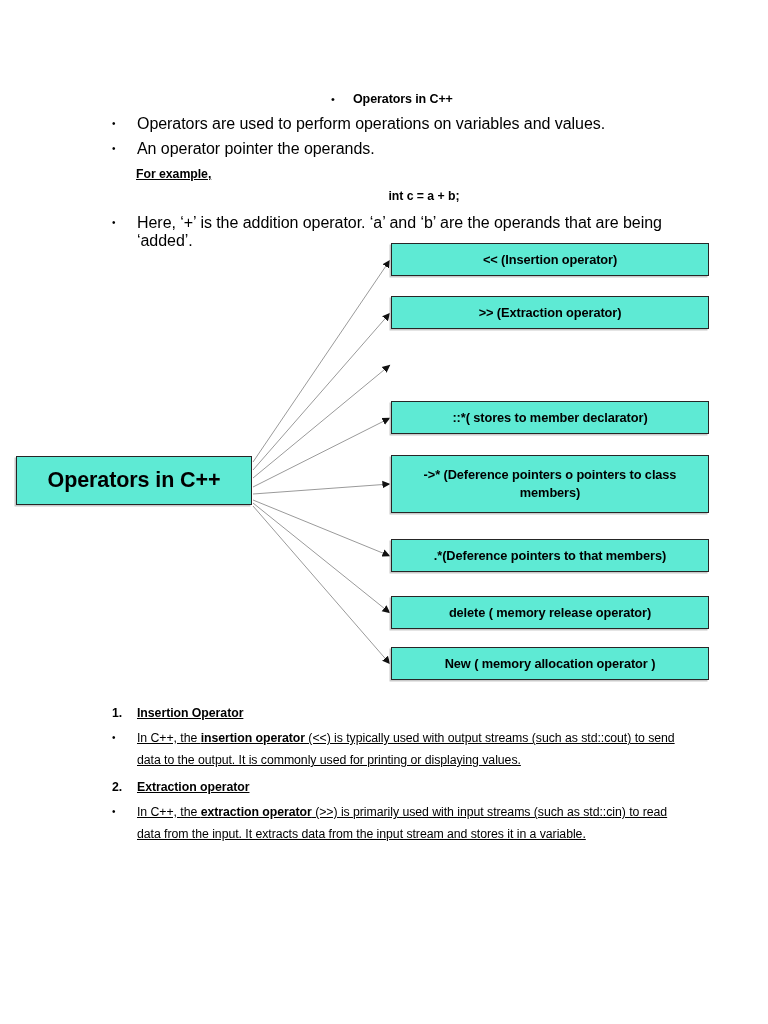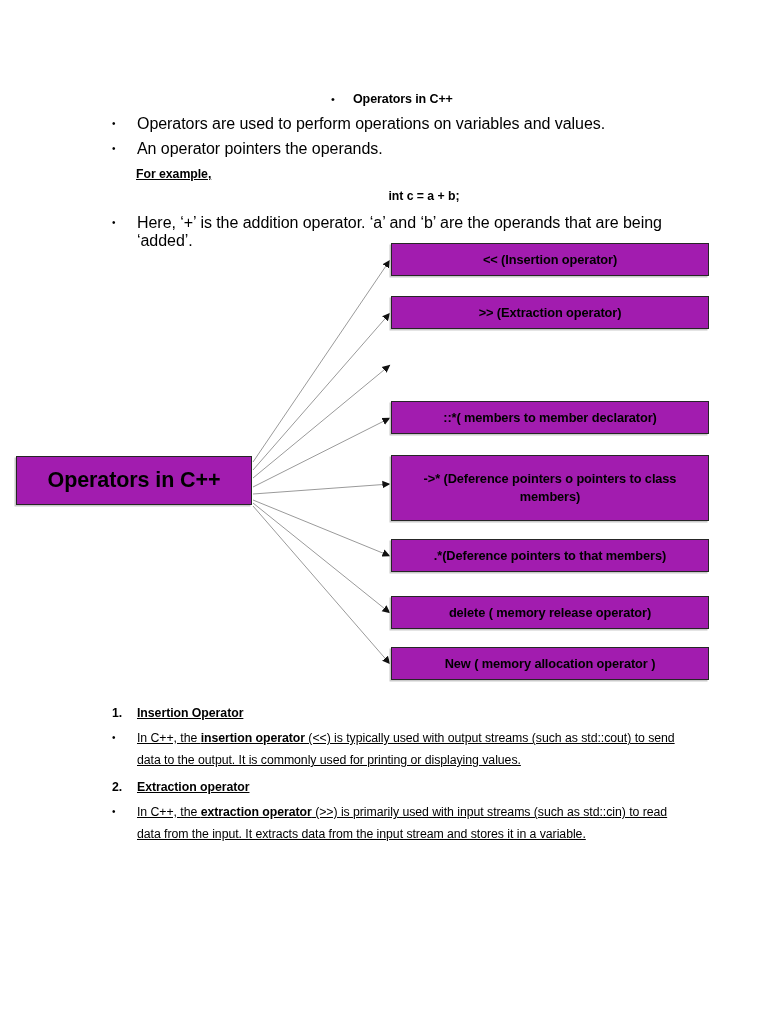--- a/index.html
+++ b/index.html
@@ -84,37 +84,37 @@
     width: 768px;
     height: 1024px;
     pointer-events: none;
   }
   .diagram svg { display: block; }
 
   .node-box {
     position: absolute;
     box-sizing: border-box;
     border: 1.4px solid #262626;
-    background: #a21caf;
+    background: #5eead4;
     box-shadow: -1.5px 1.5px 0 0 #c9c9c9;
     display: flex;
     align-items: center;
     justify-content: center;
     text-align: center;
     font-weight: bold;
     letter-spacing: -0.1px;
   }
   .leaf-box {
     left: 391px;
     width: 318px;
     height: 33px;
     font-size: 12.8px;
   }
   .leaf-box.tall {
-    height: 66px;
+    height: 58px;
     line-height: 18px;
     padding: 0 14px;
   }
   .root-box {
     left: 16px;
     top: 456px;
     width: 236px;
     height: 49px;
     font-size: 21.5px;
     border-width: 1.6px;
@@ -178,21 +178,21 @@
 
   <div class="bullet-list">
 
     <div class="b-row">
       <span class="b-mark">•</span>
       <span class="b-text">Operators are used to perform operations on variables and values.</span>
     </div>
 
     <div class="b-row">
       <span class="b-mark">•</span>
-      <span class="b-text">An operator pointers the operands.</span>
+      <span class="b-text">An operator pointer the operands.</span>
     </div>
 
     <div class="sub-line underline">For example,</div>
     <div class="sub-line gap-before">int c = a + b;</div>
 
     <div class="b-row" style="margin-top:8px">
       <span class="b-mark">•</span>
       <span class="b-text">Here, ‘+’ is the addition operator. ‘a’ and ‘b’ are the operands that are being ‘added’.</span>
     </div>
 
@@ -225,21 +225,21 @@
   <div class="node-box leaf-box" style="top:243px">
     <span>&lt;&lt; (Insertion operator)</span>
   </div>
 
   <div class="node-box leaf-box" style="top:296px">
     <span>&gt;&gt; (Extraction operator)</span>
   </div>
 
 
   <div class="node-box leaf-box" style="top:401px">
-    <span>::*( members to member declarator)</span>
+    <span>::*( stores to member declarator)</span>
   </div>
 
   <div class="node-box leaf-box tall" style="top:455px">
     <span>-&gt;* (Deference pointers o pointers to class members)</span>
   </div>
 
   <div class="node-box leaf-box" style="top:539px">
     <span>.*(Deference pointers to that members)</span>
   </div>
 

